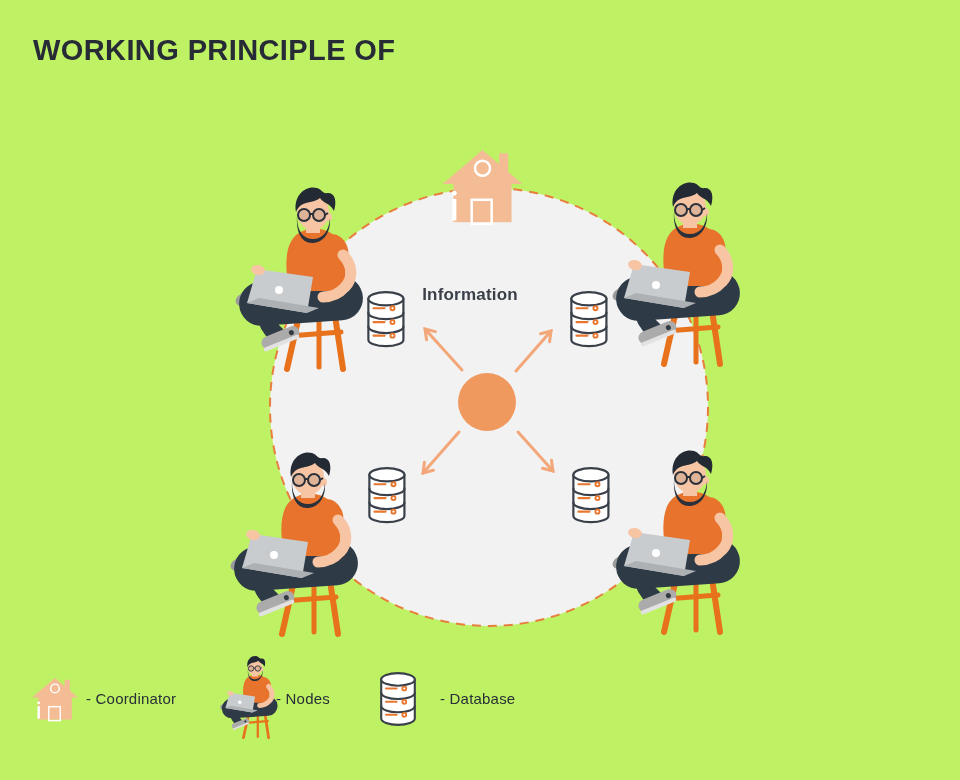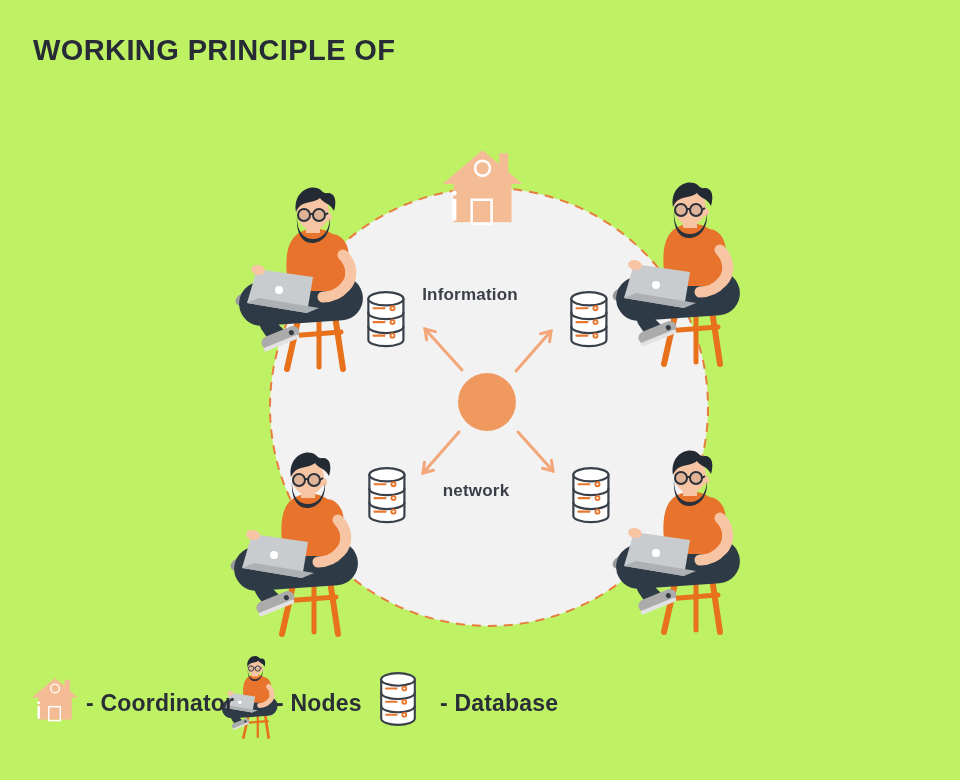--- a/index.html
+++ b/index.html
@@ -12,21 +12,21 @@
     font-size:29px;font-weight:bold;color:#262B36;line-height:40px;letter-spacing:.4px;
   }
   .diagram-svg{position:absolute;left:0;top:0;}
   .bubble-label{
     position:absolute;width:150px;text-align:center;
     font-size:17px;font-weight:600;color:#3A3F48;line-height:27px;letter-spacing:.2px;
   }
   .label-info{left:395px;top:273px;margin-top:8px;}
   .label-dist{left:401px;top:477px;}
   .legend-label{
-    position:absolute;font-size:23px;font-weight:700;color:#2A2E37;letter-spacing:.2px;
+    position:absolute;font-size:15px;font-weight:400;color:#2A2E37;letter-spacing:.2px;
   }
   .legend-coordinator{left:86px;top:690px;}
   .legend-nodes{left:276px;top:690px;text-align:center;}
   .legend-database{left:440px;top:690px;}
 </style>
 </head>
 <body>
 
 <div class="canvas">
 
@@ -142,20 +142,19 @@
 
     <use href="#house" transform="translate(31,675) scale(0.48)"></use>
     <use href="#person" transform="translate(220,655) scale(0.45)"></use>
     <use href="#db" transform="translate(377,671) scale(0.70)"></use>
   </svg>
 
   <div class="bubble-label label-info">
     <div>Information</div>
   </div>
   <div class="bubble-label label-dist">
-    <div>network</div>
   </div>
 
   <div class="legend-label legend-coordinator">- Coordinator</div>
   <div class="legend-label legend-nodes">- Nodes</div>
   <div class="legend-label legend-database">- Database</div>
 
 </div>
 
 </body></html>

